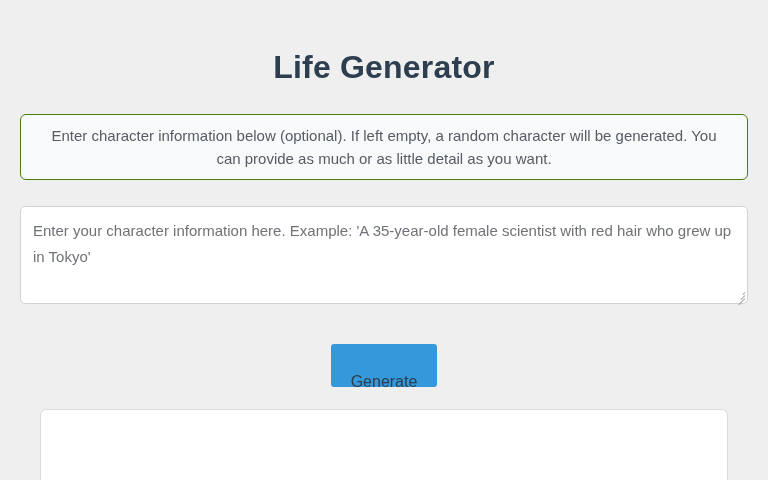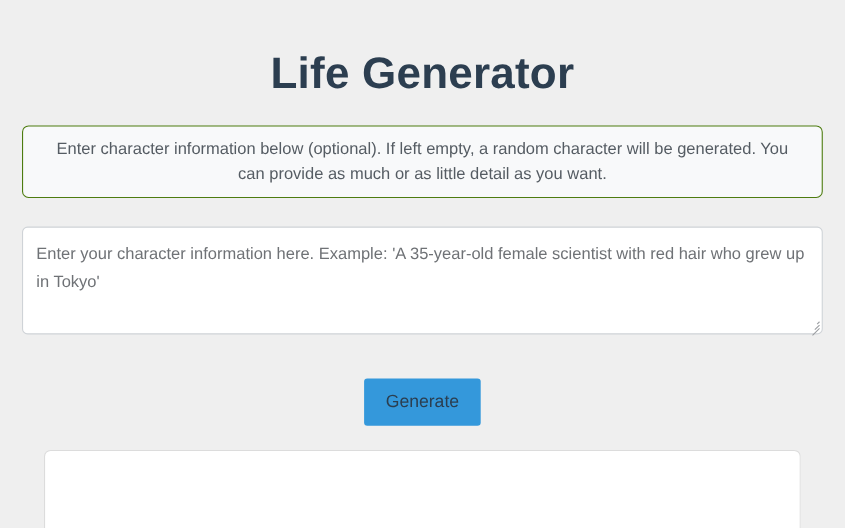--- a/index.html
+++ b/index.html
@@ -22,21 +22,21 @@
     box-sizing: border-box;
   }
 
   
   .page-title {
     position: absolute;
     left: 0;
     top: 48px;
     width: 768px;
     text-align: center;
-    font-size: 40px;
+    font-size: 32px;
     line-height: 38px;
     font-weight: bold;
     color: #2c3e50;
     letter-spacing: 0.2px;
     margin: 0;
   }
 
   
   .info-box {
     position: absolute;
@@ -115,21 +115,21 @@
     height: 43px;
     box-sizing: border-box;
     background: #3498db;
     border: none;
     border-radius: 3px;
     font-family: "Liberation Sans", sans-serif;
     font-size: 16px;
     line-height: 43px;
     color: #2b3e50;
     text-align: center;
-    padding: 0;
+    padding: 16px;
     cursor: pointer;
   }
 
   
   .result-box {
     position: absolute;
     left: 40px;
     top: 409px;
     width: 688px;
     height: 71px;

